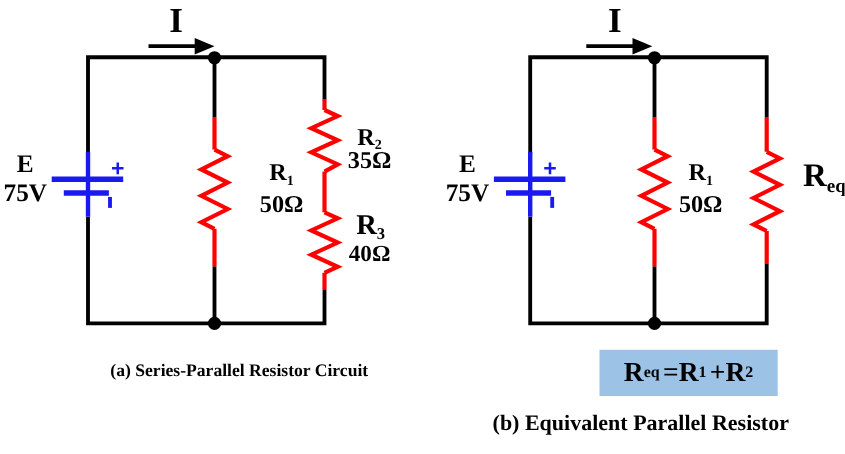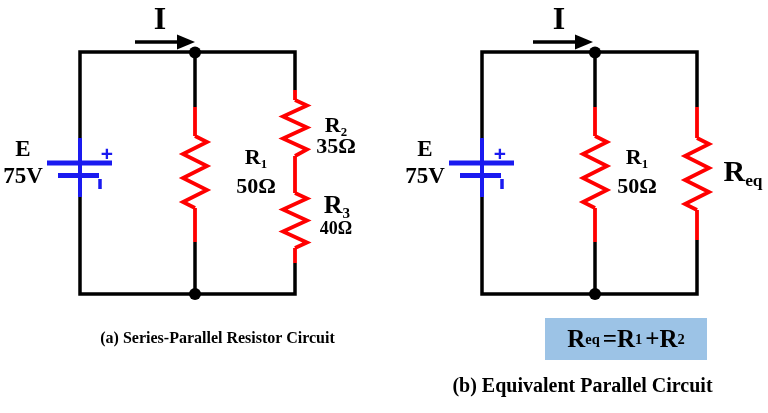--- a/index.html
+++ b/index.html
@@ -109,41 +109,41 @@
   <div class="lbl" style="left:0px;top:164px;width:46px;font-size:23px">75V</div>
   <div class="lbl plus" style="left:98px;top:143px;width:18px;font-size:21px">+</div>
 
   <div class="lbl" style="left:225px;top:145px;width:62px;font-size:22px"><span>R</span><span class="sub">1</span></div>
   <div class="lbl" style="left:225px;top:174px;width:62px;font-size:22px">50Ω</div>
 
   <div class="lbl" style="left:311px;top:113px;width:50px;font-size:22px"><span>R</span><span class="sub">2</span></div>
   <div class="lbl" style="left:309px;top:134px;width:54px;font-size:22px">35Ω</div>
 
   <div class="lbl" style="left:312px;top:191px;width:50px;font-size:26px"><span>R</span><span class="sub">3</span></div>
-  <div class="lbl" style="left:309px;top:219px;width:54px;font-size:18px">40Ω</div>
+  <div class="lbl" style="left:309px;top:219px;width:54px;font-size:21px">40Ω</div>
 
   <div class="lbl" style="left:30px;top:330px;width:375px;font-size:16px">(a) Series-Parallel Resistor Circuit</div>
 
   <div class="lbl" style="left:537px;top:2px;width:44px;font-size:32px">I</div>
 
   <div class="lbl" style="left:402px;top:137px;width:46px;font-size:23px">E</div>
   <div class="lbl" style="left:402px;top:164px;width:46px;font-size:23px">75V</div>
   <div class="lbl plus" style="left:491px;top:143px;width:18px;font-size:21px">+</div>
 
   <div class="lbl" style="left:606px;top:145px;width:62px;font-size:22px"><span>R</span><span class="sub">1</span></div>
   <div class="lbl" style="left:606px;top:174px;width:62px;font-size:22px">50Ω</div>
 
-  <div class="lbl" style="left:717px;top:155px;width:52px;font-size:30px;text-align:center"><span>R</span><span class="sub">eq</span></div>
+  <div class="lbl" style="left:717px;top:144px;width:52px;font-size:30px;text-align:right"><span>R</span><span class="sub">eq</span></div>
 
   <div class="formula-box">
     <span>R</span>
       <span class="sub">eq</span>
       <span class="gap">=</span>
       <span>R</span>
       <span class="sub">1</span>
       <span class="gap">+</span>
       <span>R</span>
       <span class="sub">2</span>
   </div>
 
-  <div class="lbl" style="left:415px;top:375px;width:335px;font-size:20px">(b) Equivalent Parallel Circuit</div>
+  <div class="lbl" style="left:415px;top:375px;width:335px;font-size:20px">(b) Equivalent Parallel Resistor</div>
 
 </div>
 
 </body></html>

